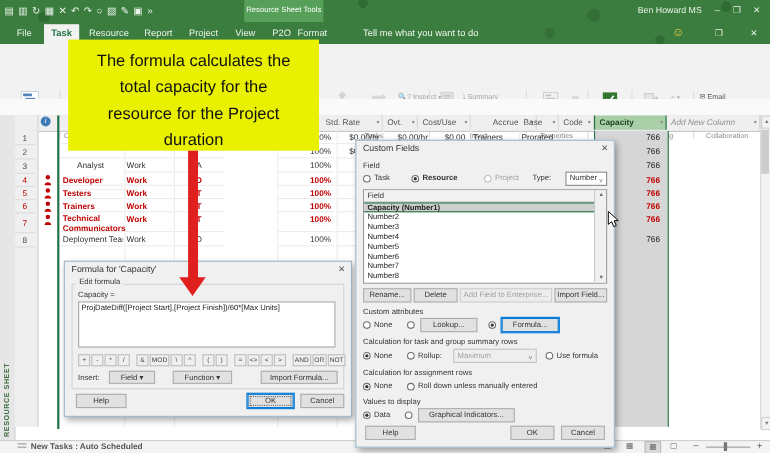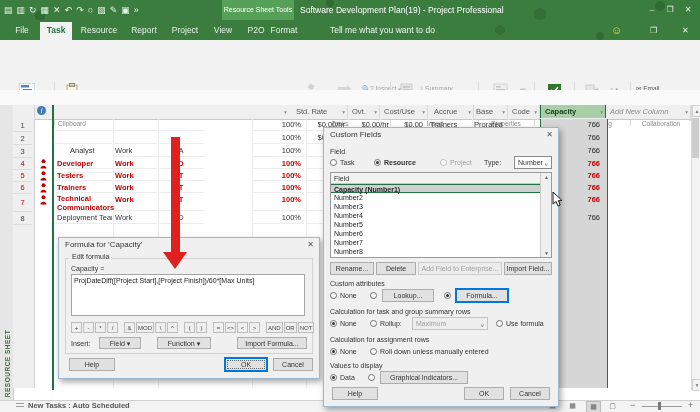--- a/index.html
+++ b/index.html
@@ -143,21 +143,21 @@
         <span class="qat-ic">✕</span>
         <span class="qat-ic">↶</span>
         <span class="qat-ic">↷</span>
         <span class="qat-ic">○</span>
         <span class="qat-ic">▧</span>
         <span class="qat-ic">✎</span>
         <span class="qat-ic">▣</span>
         <span class="qat-ic">»</span>
       </div>
     <div id="ctxgroup" class="abs txt">Resource Sheet Tools</div>
-    <div id="wtitle" class="abs txt">Software Development Plan(19)  -  Project Professional</div>
+    <div id="wuser" class="abs txt">Ben Howard MS</div>
     <div class="wbtn abs" style="right:40px;">–</div>
     <div class="wbtn abs" style="right:22px;">❐</div>
     <div class="wbtn abs" style="right:4px;">✕</div>
   </div>
 
   <div id="tabrow" class="abs">
     <div id="ctxtab-bg" class="abs"></div>
   </div>
   <div id="tabs-holder">
       <div class="tab abs" style="left: 8px; width: 28px;">File</div>
@@ -296,21 +296,21 @@
         <div class="hv">▾</div>
       </div>
       <div class="hcell abs" style="left: 348px; width: 31px;">
         <div class="hl">Ovt.</div>
         <div class="hv">▾</div>
       </div>
       <div class="hcell abs" style="left: 380px; width: 47px;">
         <div class="hl">Cost/Use</div>
         <div class="hv">▾</div>
       </div>
-      <div class="hcell abs" style="left: 430px; width: 43px; text-align: right;">
+      <div class="hcell abs" style="left: 444px; width: 43px; text-align: right;">
         <div class="hl">Accrue</div>
         <div class="hv">▾</div>
       </div>
       <div class="hcell abs" style="left: 472px; width: 35px;">
         <div class="hl">Base</div>
         <div class="hv">▾</div>
       </div>
       <div class="hcell abs" style="left: 508px; width: 31px;">
         <div class="hl">Code</div>
         <div class="hv">▾</div>
@@ -440,20 +440,26 @@
       <div class="cell abs" style="left: 394px; top: 212px; width: 32px; height: 12px; text-align: right; padding-right: 3px; padding-left: 0px; box-sizing: border-box; white-space: nowrap; overflow: hidden;"></div>
       <div class="cell abs" style="left: 428px; top: 212px; width: 42px; height: 12px; text-align: left; padding-right: 0px; padding-left: 2px; box-sizing: border-box; white-space: nowrap; overflow: hidden;"></div>
       <div class="cell abs" style="left: 472px; top: 212px; width: 34px; height: 12px; text-align: left; padding-right: 0px; padding-left: 2px; box-sizing: border-box; white-space: nowrap; overflow: hidden;"></div>
       <div class="capval abs" style="left: 544px; top: 213px;">766</div>
     </div>
   <div id="vsb" class="abs"></div>
   <div class="sbarrow abs" style="top:105px;">▲</div>
   <div id="vsb-thumb" class="abs"></div>
   <div class="sbarrow abs" style="top:379px;">▼</div>
 
+  <div id="callout" class="abs">
+    <div>The formula calculates the</div>
+    <div>total capacity for the</div>
+    <div>resource for the Project</div>
+    <div>duration</div>
+  </div>
   <div id="arrow-shaft" class="abs"></div>
   <div id="arrow-head" class="abs"></div>
 
   <div id="fdlg" class="abs dlg">
     <div class="dlg-title">Formula for 'Capacity'</div>
     <div class="dlg-x">✕</div>
     <div id="fdlg-group"></div>
     <div id="fdlg-glabel">Edit formula</div>
     <div class="lbl" style="left:12px;top:27px;">Capacity =</div>
     <div id="fdlg-formula">ProjDateDiff([Project Start],[Project Finish])/60*[Max Units]</div>

